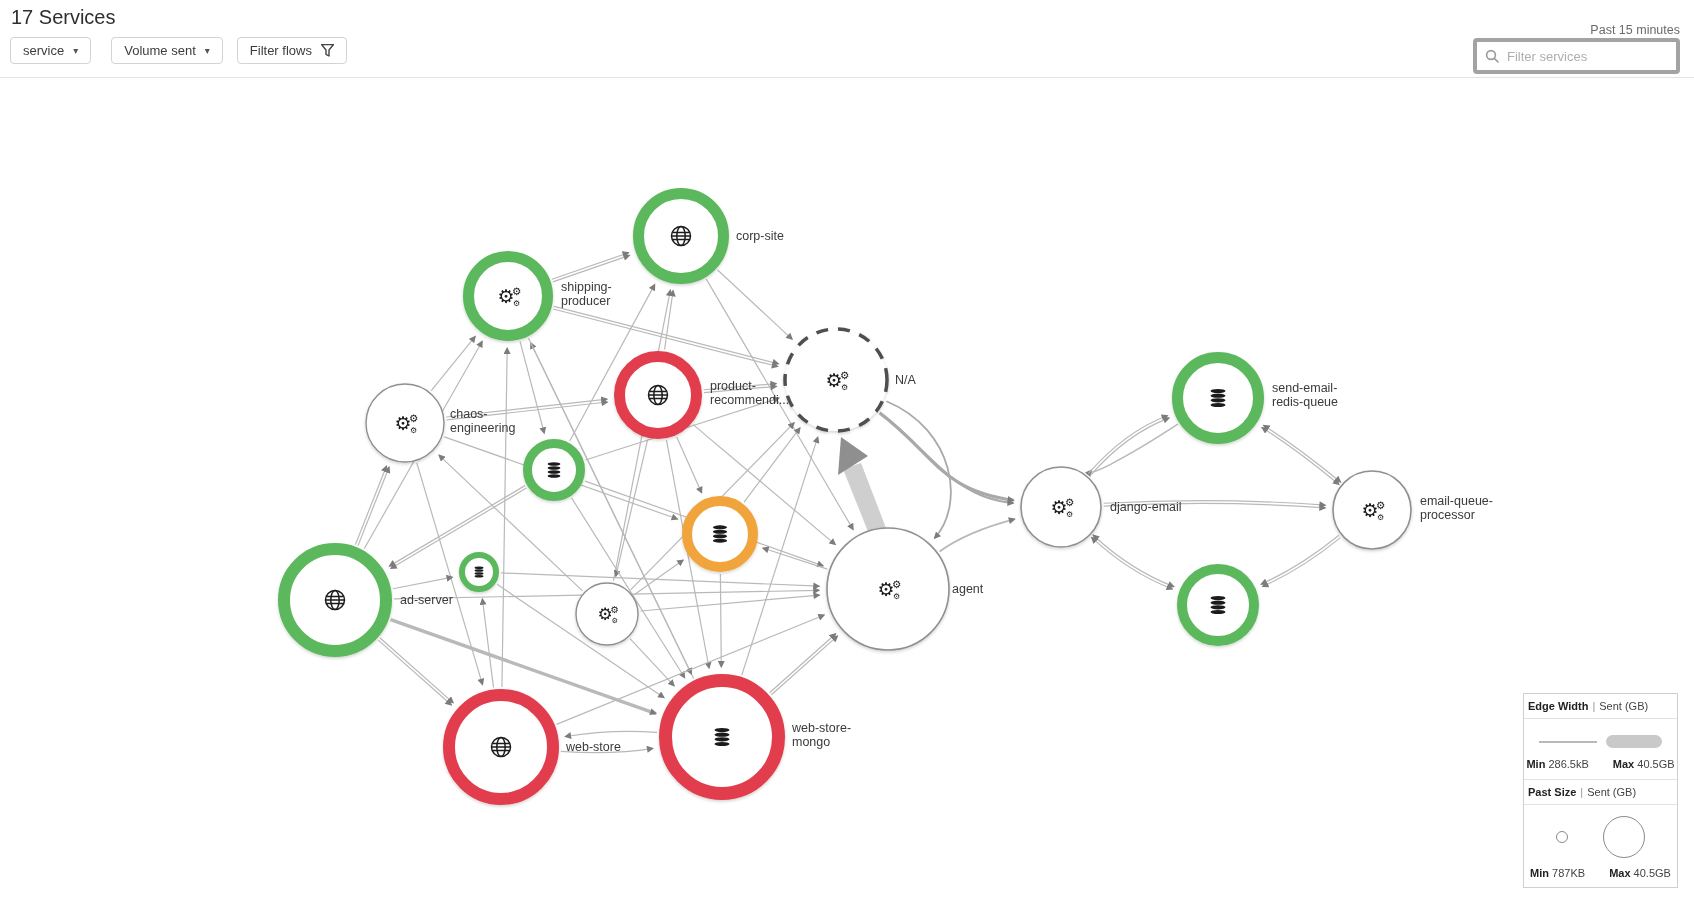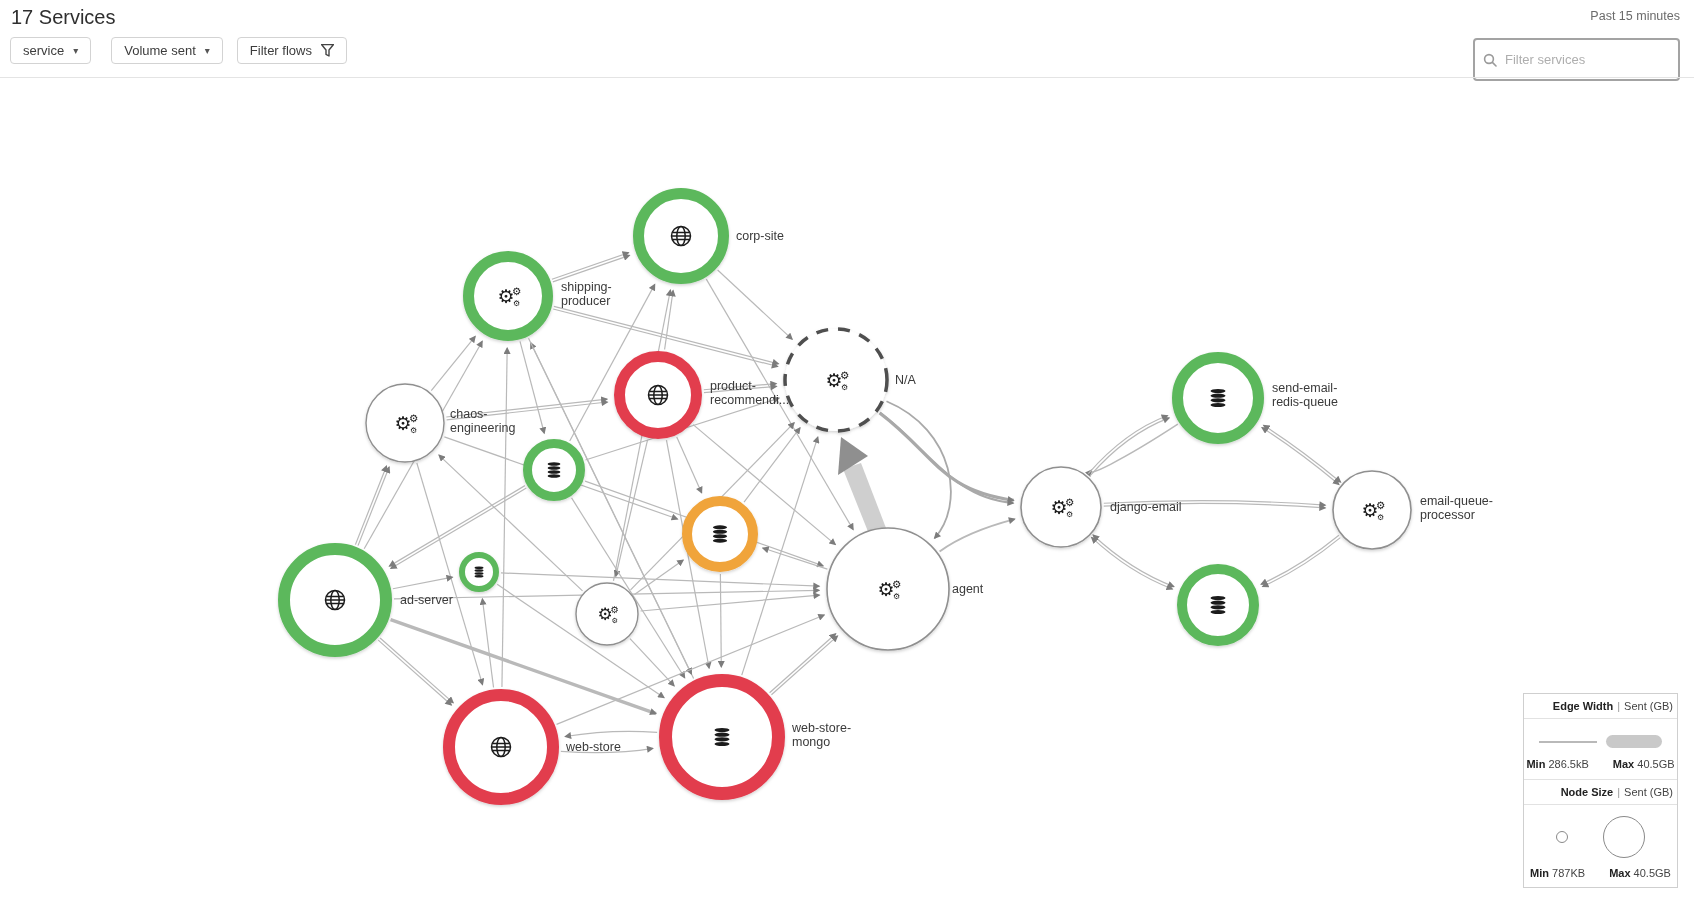--- a/index.html
+++ b/index.html
@@ -1,36 +1,36 @@
 <!DOCTYPE html>
 <html><head>
 <meta charset="utf-8">
 <style>
   html,body{margin:0;padding:0;background:#fff;font-family:"Liberation Sans","DejaVu Sans",sans-serif;}
   #app{position:relative;width:1694px;height:913px;overflow:hidden;background:#fff;}
   
   #title{position:absolute;left:11px;top:6px;font-size:20px;font-weight:500;color:#2f2f2f;}
-  #timerange{position:absolute;right:14px;top:9px;font-size:12.5px;color:#6b6b6b;}
+  #timerange{position:absolute;right:14px;top:23px;font-size:12.5px;color:#6b6b6b;}
   #toolbar{position:absolute;left:10px;top:37px;display:flex;align-items:center;justify-content:flex-end;}
   .btn{display:inline-flex;align-items:center;gap:9px;height:27px;padding:0 12px;border:1px solid #d3d3d3;
        border-radius:4px;background:#fff;font-size:13px;color:#3c3c3c;cursor:pointer;box-sizing:border-box;}
   .btn .chev{font-size:10px;color:#555;}
   .gap1{margin-left:20px;} .gap2{margin-left:14px;}
-  #searchbox{position:absolute;right:14px;top:38px;width:207px;height:43px;border:2px solid #a3a3a3;border-radius:4px;
+  #searchbox{position:absolute;right:14px;top:38px;width:207px;height:36px;border:4px solid #a3a3a3;border-radius:4px;
        background:#fff;display:flex;align-items:center;padding:0 8px;box-sizing:border-box;gap:6px;}
   #searchbox input{border:none;outline:none;flex:1;font-size:13px;color:#444;font-family:inherit;background:transparent;}
   #searchbox input::placeholder{color:#aeaeae;}
   #topdivider{position:absolute;left:0;top:77px;width:100%;height:1px;background:#e4e4e4;}
   
   #graph{position:absolute;left:0;top:0;width:1694px;height:913px;}
   .nlabel{font-size:12.5px;fill:#3a3a3a;font-family:"Liberation Sans","DejaVu Sans",sans-serif;}
   
   #legend{position:absolute;left:1523px;top:693px;width:155px;background:#fff;border:1px solid #cfcfcf;
       font-size:11px;color:#444;box-sizing:border-box;}
-  .lg-head{padding:6px 4px;text-align:right;border-bottom:1px solid #e2e2e2;white-space:nowrap;}
+  .lg-head{padding:6px 4px;text-align:left;border-bottom:1px solid #e2e2e2;white-space:nowrap;}
   .lg-head .b{font-weight:bold;color:#222;}
   .lg-head .sep{color:#999;margin:0 4px;}
   .lg-swatches{display:flex;align-items:center;justify-content:space-around;padding:16px 10px 10px 10px;}
   .lg-line{width:58px;height:2px;background:#b9b9b9;}
   .lg-pill{width:56px;height:13px;border-radius:7px;background:#c9c9c9;}
   .lg-minmax{display:flex;justify-content:center;gap:24px;padding:0 4px 9px 4px;border-bottom:1px solid #e2e2e2;white-space:nowrap;}
   .lg-minmax b{color:#222;}
   .lg-circles{display:flex;align-items:center;justify-content:space-around;padding:10px 14px 8px 14px;height:44px;}
   .lg-c-small{width:10px;height:10px;border:1.2px solid #8a8a8a;border-radius:50%;}
   .lg-c-big{width:40px;height:40px;border:1.2px solid #8a8a8a;border-radius:50%;}
@@ -323,21 +323,21 @@
     </div>
     <div class="lg-swatches">
       <div class="lg-line"></div>
       <div class="lg-pill"></div>
     </div>
     <div class="lg-minmax">
       <span><b>Min</b> <span>286.5kB</span></span>
       <span><b>Max</b> <span>40.5GB</span></span>
     </div>
     <div class="lg-head">
-      <span class="b">Node Size</span><span class="sep">|</span><span>Sent (GB)</span>
+      <span class="b">Past Size</span><span class="sep">|</span><span>Sent (GB)</span>
     </div>
     <div class="lg-circles">
       <div class="lg-c-small"></div>
       <div class="lg-c-big"></div>
     </div>
     <div class="lg-minmax last">
       <span><b>Min</b> <span>787KB</span></span>
       <span><b>Max</b> <span>40.5GB</span></span>
     </div>
   </div>

